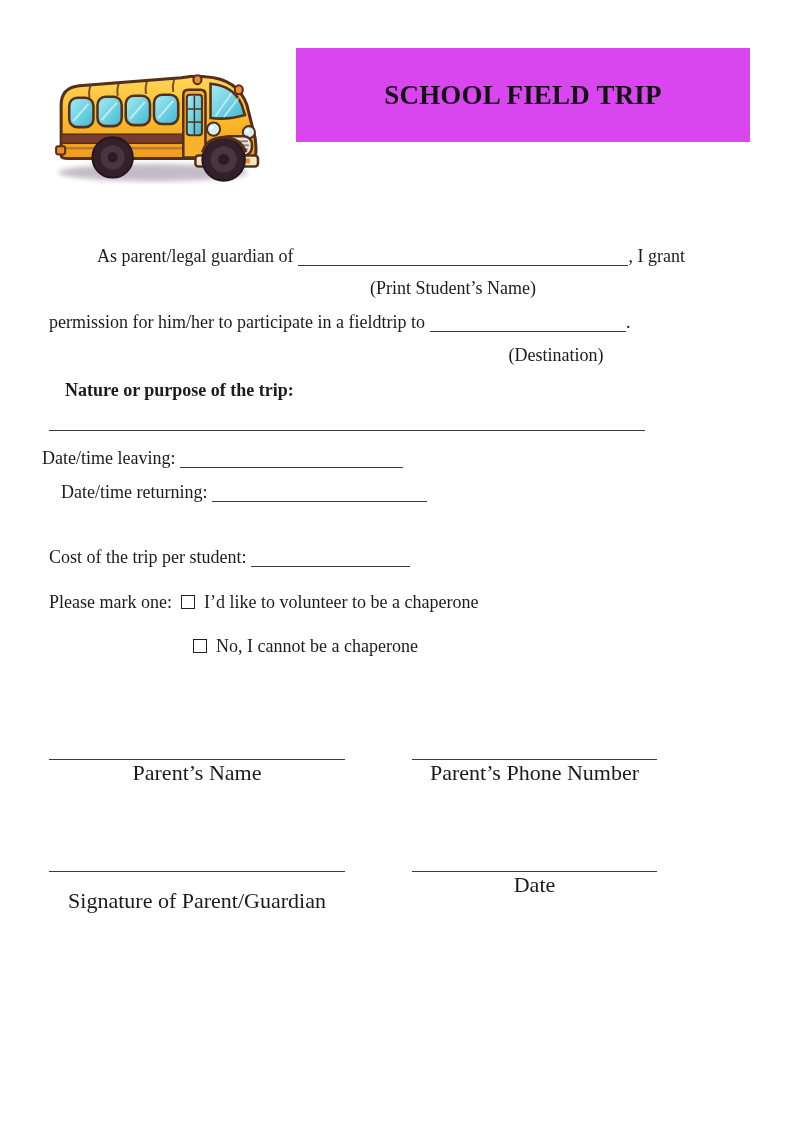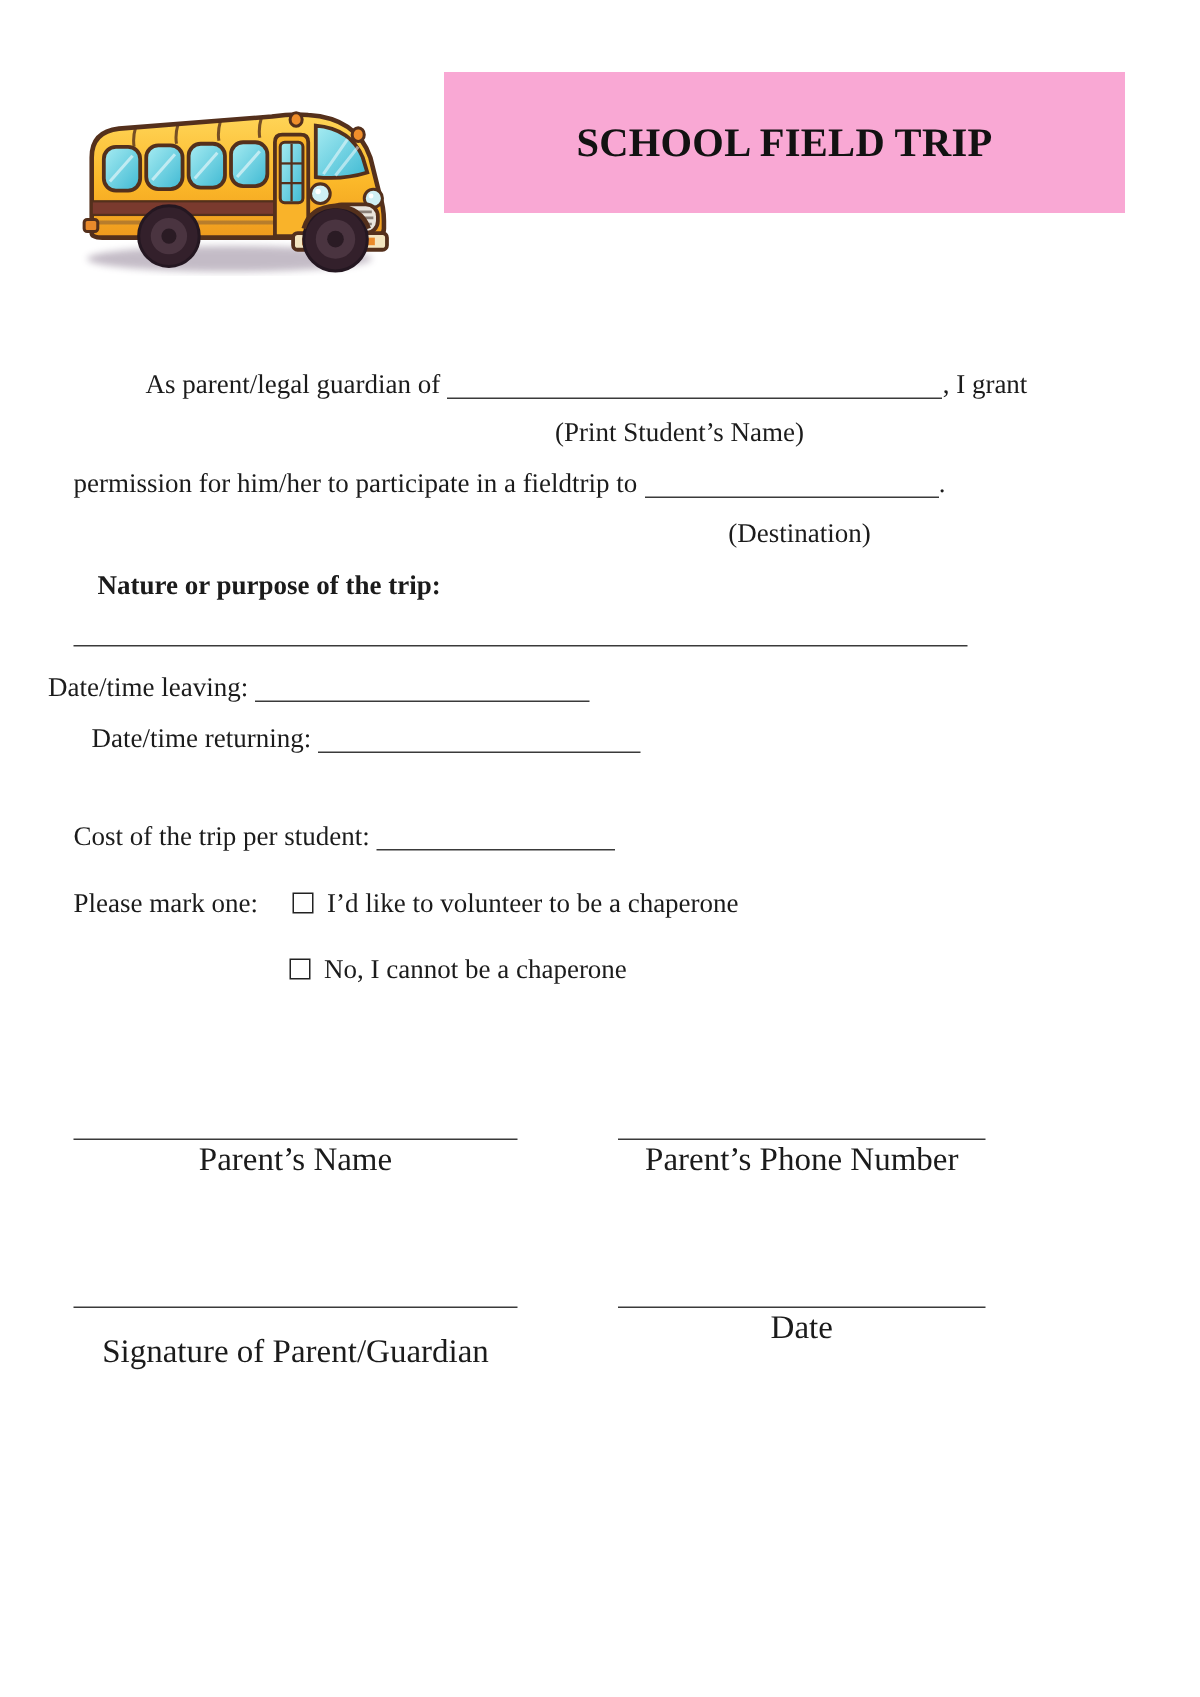--- a/index.html
+++ b/index.html
@@ -8,21 +8,21 @@
     background:#ffffff; overflow:hidden;
     font-family:"Liberation Serif","DejaVu Serif",serif;
     color:#1b1b1b;
   }
 
   
   .bus-wrap { position:absolute; left:46px; top:42px; width:214px; height:142px; }
   .bus-wrap svg { width:100%; height:100%; display:block; }
   .banner {
     position:absolute; left:296px; top:48px; width:454px; height:94px;
-    background:#f9a8d4; display:flex; flex-direction:column;
+    background:#d946ef; display:flex; flex-direction:column;
     align-items:center; justify-content:center;
   }
   .banner-line {
     font-size:27px; font-weight:bold; line-height:33px; color:#121212;
     letter-spacing:0.2px; white-space:nowrap;
   }
 
   
   .line { position:absolute; white-space:nowrap; font-size:18px; line-height:24px; }
   .caption { position:absolute; font-size:18px; line-height:24px; text-align:center; }
@@ -129,37 +129,37 @@
   </div>
 
   <div class="line" style="left:97px; top:244px;">
     <span>As parent/legal guardian of</span><span class="blank" style="width:330px;"></span><span>, I grant</span>
   </div>
   <div class="caption" style="left:288px; top:276px; width:330px;">(Print Student’s Name)</div>
 
   <div class="line" style="left:49px; top:310px;">
     <span>permission for him/her to participate in a fieldtrip to</span><span class="blank" style="width:196px;"></span><span>.</span>
   </div>
-  <div class="caption" style="left:435px; top:343px; width:196px;">(Destination)</div>
+  <div class="caption" style="left:458px; top:343px; width:196px;">(Destination)</div>
 
   <div class="line" style="left:65px; top:378px;font-weight:bold;">Nature or purpose of the trip:</div>
   <div class="rule" style="left:49px; top:430px; width:596px;"></div>
 
-  <div class="line" style="left:32px; top:446px;">
+  <div class="line" style="left:42px; top:446px;">
     <span>Date/time leaving:</span><span class="blank" style="width:223px;"></span>
   </div>
   <div class="line" style="left:49px; top:480px;margin-left:12px;">
     <span>Date/time returning:</span><span class="blank" style="width:215px;"></span>
   </div>
   <div class="line" style="left:49px; top:513px;margin-top:32px;">
     <span>Cost of the trip per student:</span><span class="blank" style="width:159px;"></span>
   </div>
 
   <div class="line" style="left:49px; top:590px;">Please mark one:</div>
-  <div class="line" style="left:195px; top:590px;">
+  <div class="line" style="left:181px; top:590px;">
     <span class="checkbox"></span><span>I’d like to volunteer to be a chaperone</span>
   </div>
   <div class="line" style="left:193px; top:634px;">
     <span class="checkbox"></span><span>No, I cannot be a chaperone</span>
   </div>
 
   <div class="sig-line" style="left:49px; top:759px; width:296px;"></div>
   <div class="sig-label" style="left:49px; top:761px; width:296px;">Parent’s Name</div>
   <div class="sig-line" style="left:412px; top:759px; width:245px;"></div>
   <div class="sig-label" style="left:412px; top:761px; width:245px;">Parent’s Phone Number</div>

